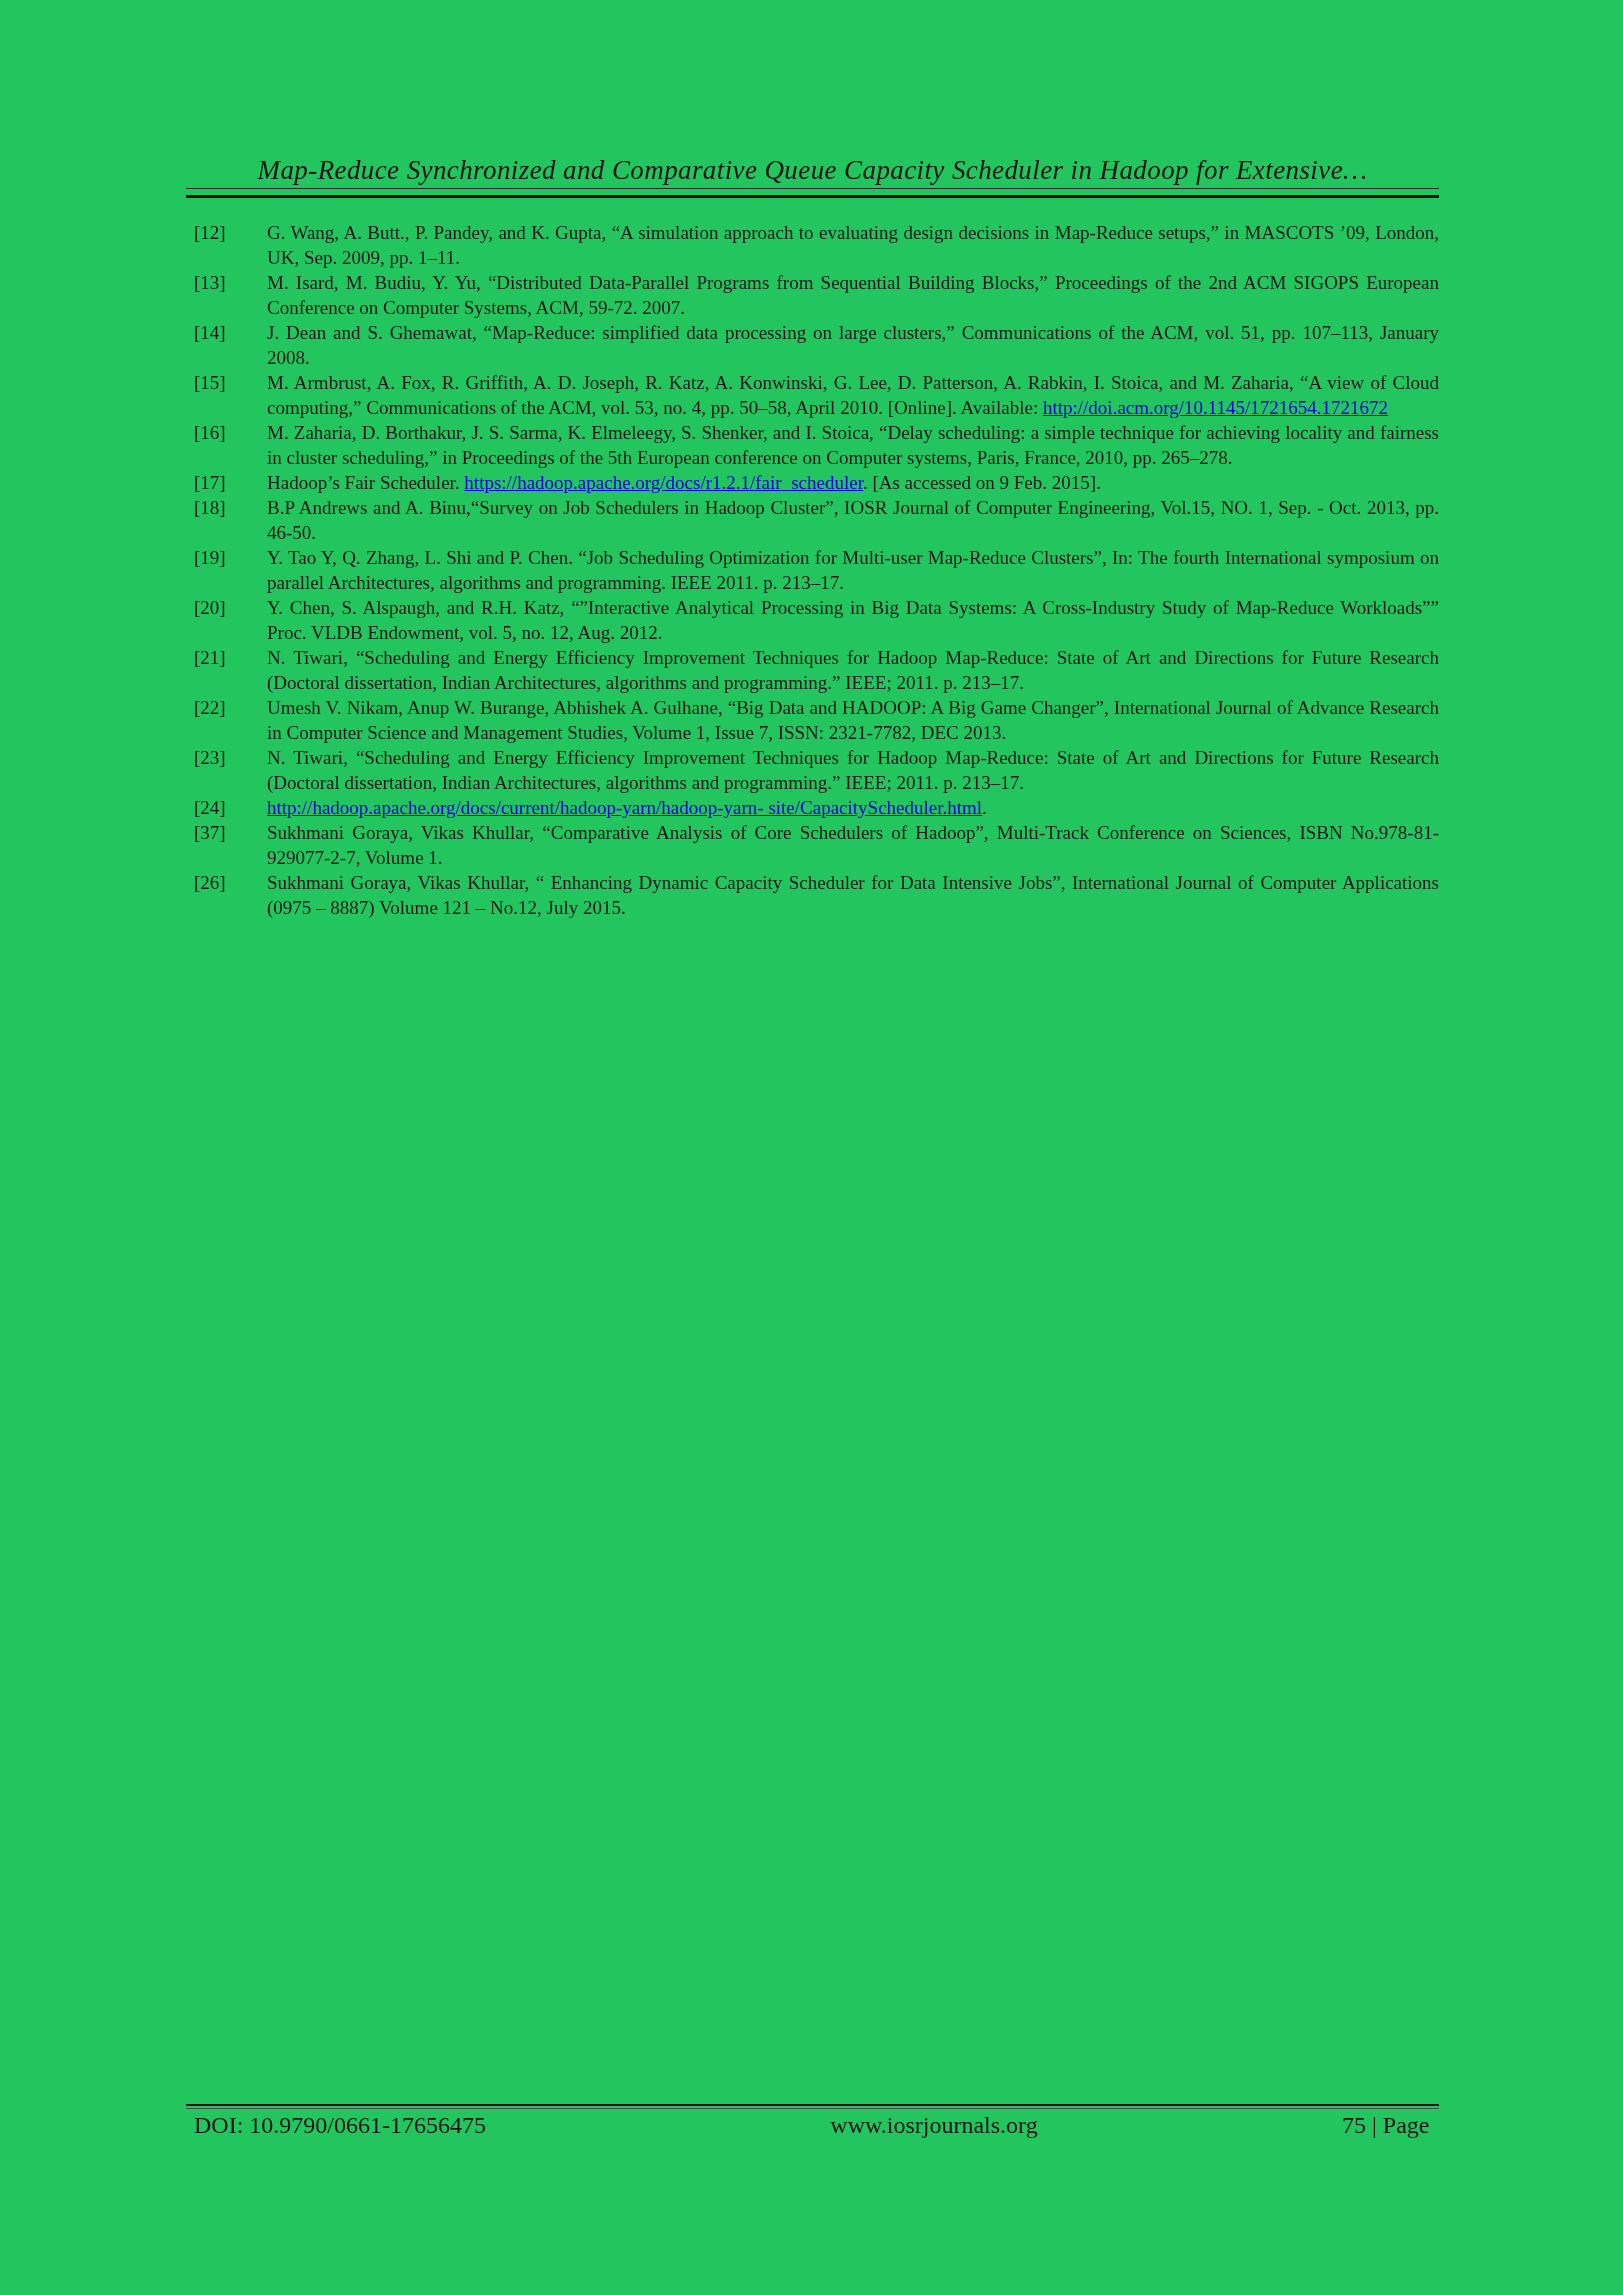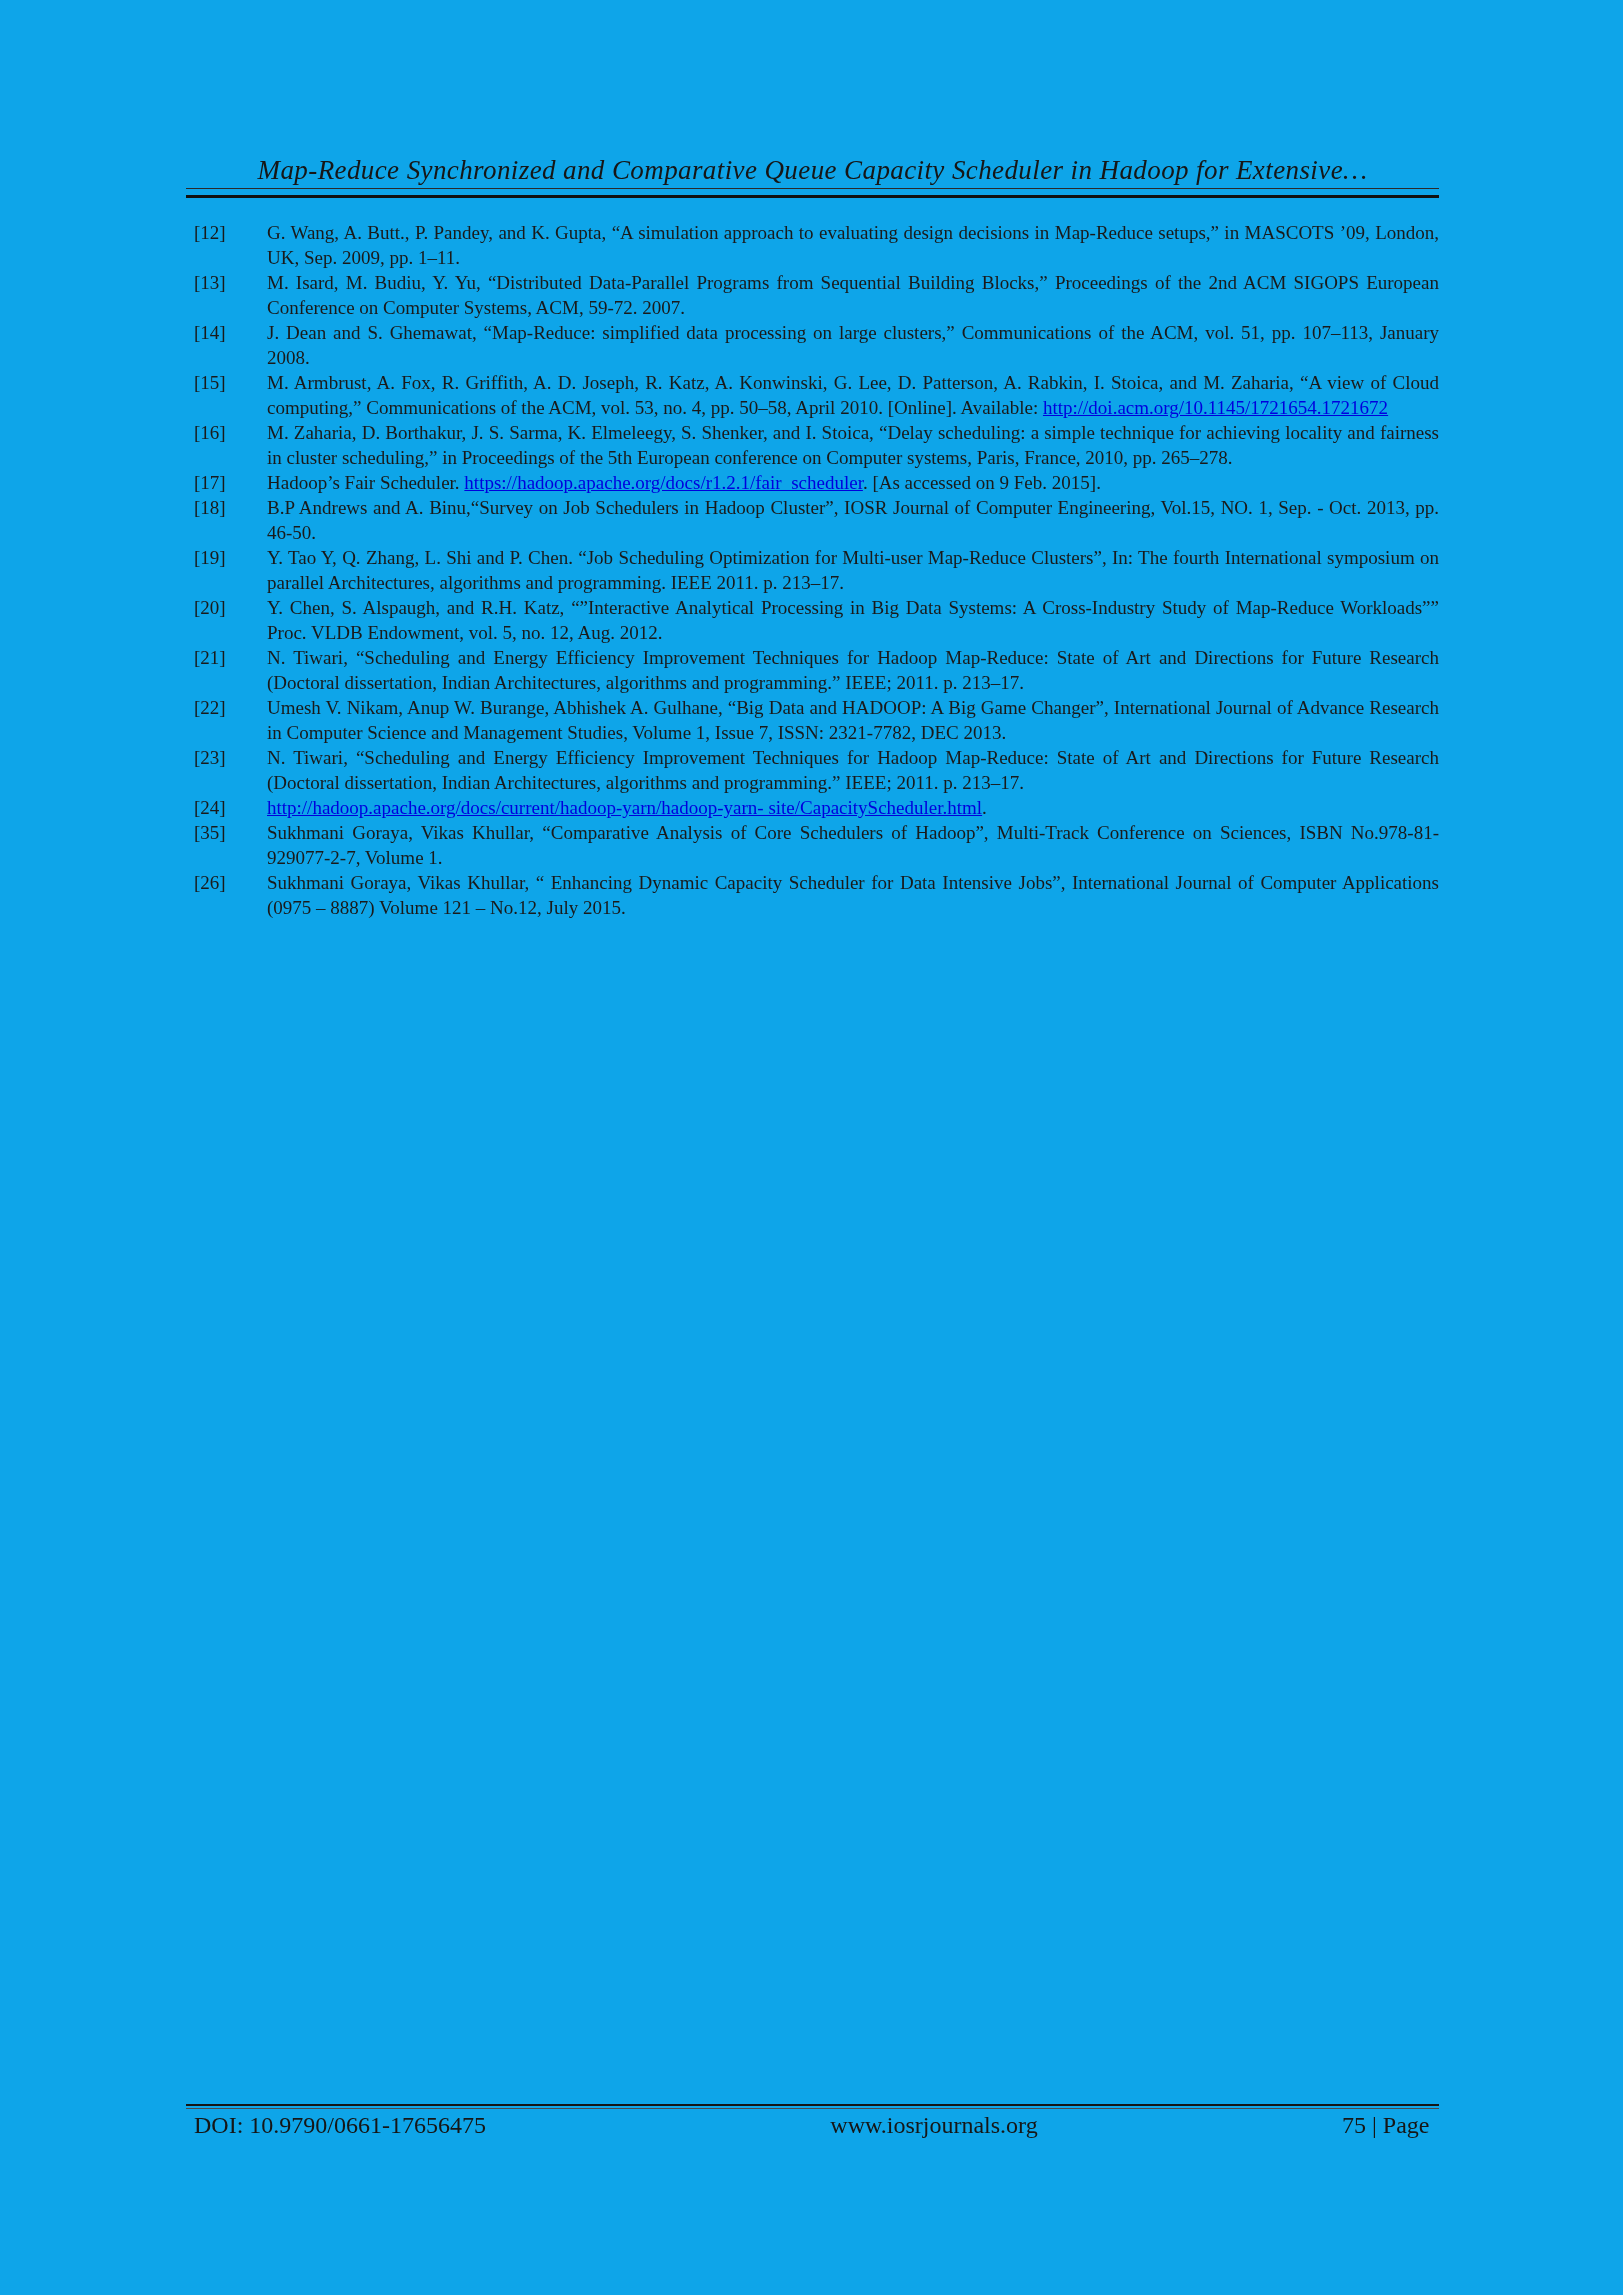--- a/index.html
+++ b/index.html
@@ -1,19 +1,19 @@
 <!DOCTYPE html>
 <html style="font-size:12.7px"><head>
 <meta charset="utf-8">
 <style>
   html,body{margin:0;padding:0;background:#e8e8e8;}
   .page{
     position:relative;
     width:1624px;height:2295px;
-    background:#0ea5e9;
+    background:#22c55e;
     font-family:"Liberation Serif", serif;
     color:#1a1a1a;
     overflow:hidden;
   }
   .title{
     position:absolute;
     left:186px;width:1253px;top:155px;
     text-align:center;
     font-style:italic;
     font-size:27px;
@@ -71,21 +71,21 @@
       <div class="ref"><span class="ref-label">[15]</span><span>M. Armbrust, A. Fox, R. Griffith, A. D. Joseph, R. Katz, A. Konwinski, G. Lee, D. Patterson, A. Rabkin, I. Stoica, and M. Zaharia, “A view of Cloud computing,” Communications of the ACM, vol. 53, no. 4, pp. 50–58, April 2010. [Online]. Available: </span><a class="link" href="#">http://doi.acm.org/10.1145/1721654.1721672</a></div>
       <div class="ref"><span class="ref-label">[16]</span><span>M. Zaharia, D. Borthakur, J. S. Sarma, K. Elmeleegy, S. Shenker, and I. Stoica, “Delay scheduling: a simple technique for achieving locality and fairness in cluster scheduling,” in Proceedings of the 5th European conference on Computer systems, Paris, France, 2010, pp. 265–278.</span></div>
       <div class="ref"><span class="ref-label">[17]</span><span>Hadoop’s Fair Scheduler. </span><a class="link" href="#">https://hadoop.apache.org/docs/r1.2.1/fair_scheduler</a><span>.  [As accessed on 9 Feb. 2015].</span></div>
       <div class="ref"><span class="ref-label">[18]</span><span>B.P Andrews and A. Binu,“Survey on Job Schedulers in Hadoop Cluster”, IOSR Journal of Computer Engineering, Vol.15, NO. 1, Sep. - Oct. 2013, pp. 46-50.</span></div>
       <div class="ref"><span class="ref-label">[19]</span><span>Y. Tao Y, Q. Zhang, L. Shi and P. Chen. “Job Scheduling Optimization for Multi-user Map-Reduce Clusters”, In: The fourth International symposium on parallel Architectures, algorithms and programming. IEEE 2011. p. 213–17.</span></div>
       <div class="ref"><span class="ref-label">[20]</span><span>Y. Chen, S. Alspaugh, and R.H. Katz, “”Interactive Analytical Processing in Big Data Systems: A Cross-Industry Study of Map-Reduce Workloads”” Proc. VLDB Endowment, vol. 5, no. 12, Aug. 2012.</span></div>
       <div class="ref"><span class="ref-label">[21]</span><span>N. Tiwari, “Scheduling and Energy Efficiency Improvement Techniques for Hadoop Map-Reduce: State of Art and Directions for Future Research (Doctoral dissertation, Indian Architectures, algorithms and programming.” IEEE; 2011. p. 213–17.</span></div>
       <div class="ref"><span class="ref-label">[22]</span><span>Umesh V. Nikam, Anup W. Burange, Abhishek A. Gulhane, “Big Data and HADOOP: A Big Game Changer”, International Journal of Advance Research in Computer Science and Management Studies, Volume 1, Issue 7, ISSN: 2321-7782, DEC 2013.</span></div>
       <div class="ref"><span class="ref-label">[23]</span><span>N. Tiwari, “Scheduling and Energy Efficiency Improvement Techniques for Hadoop Map-Reduce: State of Art and Directions for Future Research (Doctoral dissertation, Indian Architectures, algorithms and programming.” IEEE; 2011. p. 213–17.</span></div>
       <div class="ref"><span class="ref-label">[24]</span><a class="link" href="#">http://hadoop.apache.org/docs/current/hadoop-yarn/hadoop-yarn- site/CapacityScheduler.html</a><span>.</span></div>
-      <div class="ref"><span class="ref-label">[35]</span><span>Sukhmani Goraya, Vikas Khullar, “Comparative Analysis of Core Schedulers of Hadoop”, Multi-Track Conference on Sciences, ISBN No.978-81-929077-2-7, Volume 1.</span></div>
+      <div class="ref"><span class="ref-label">[37]</span><span>Sukhmani Goraya, Vikas Khullar, “Comparative Analysis of Core Schedulers of Hadoop”, Multi-Track Conference on Sciences, ISBN No.978-81-929077-2-7, Volume 1.</span></div>
       <div class="ref"><span class="ref-label">[26]</span><span>Sukhmani Goraya, Vikas Khullar, “ Enhancing Dynamic Capacity Scheduler for Data Intensive Jobs”, International Journal of Computer Applications (0975 – 8887) Volume 121 – No.12, July 2015.</span></div>
     </div>
 
   <div class="footer-rule"></div>
 
   <div class="footer">
     <span class="doi">DOI: 10.9790/0661-17656475</span>
     <span class="site">www.iosrjournals.org</span>
     <span class="pagenum">75 | Page</span>
   </div>

